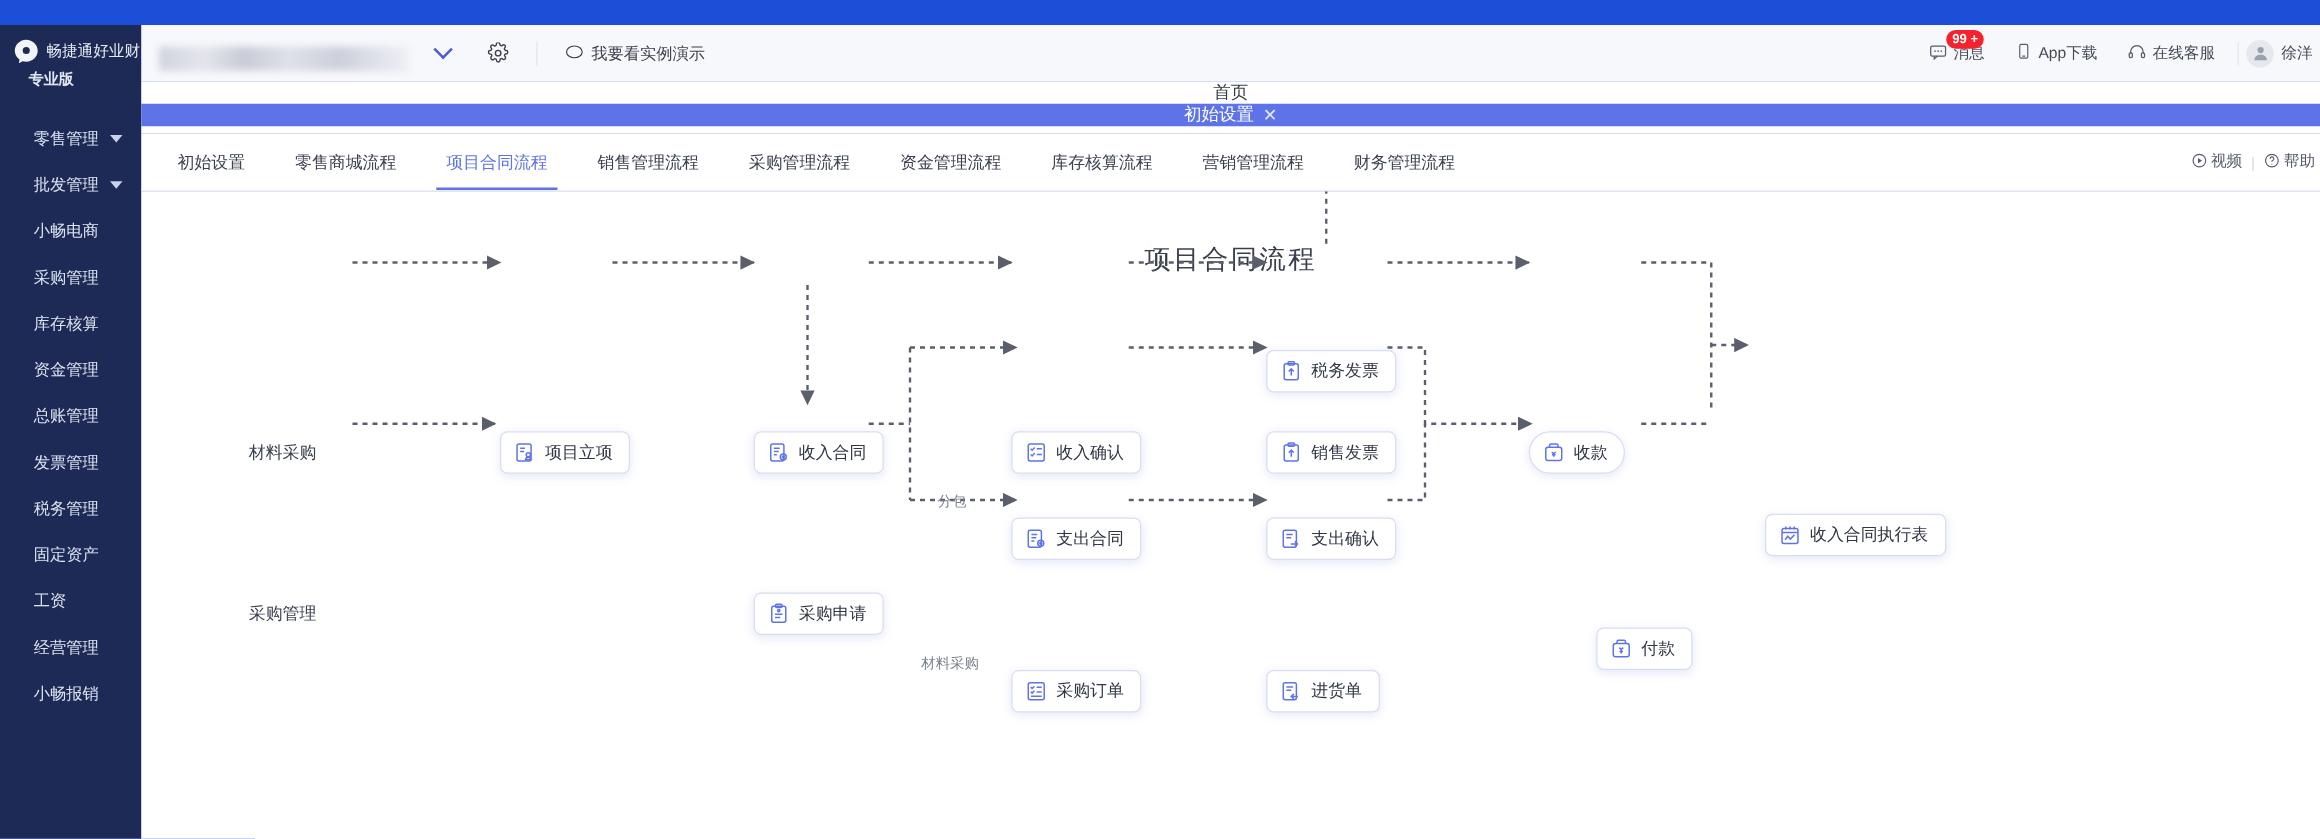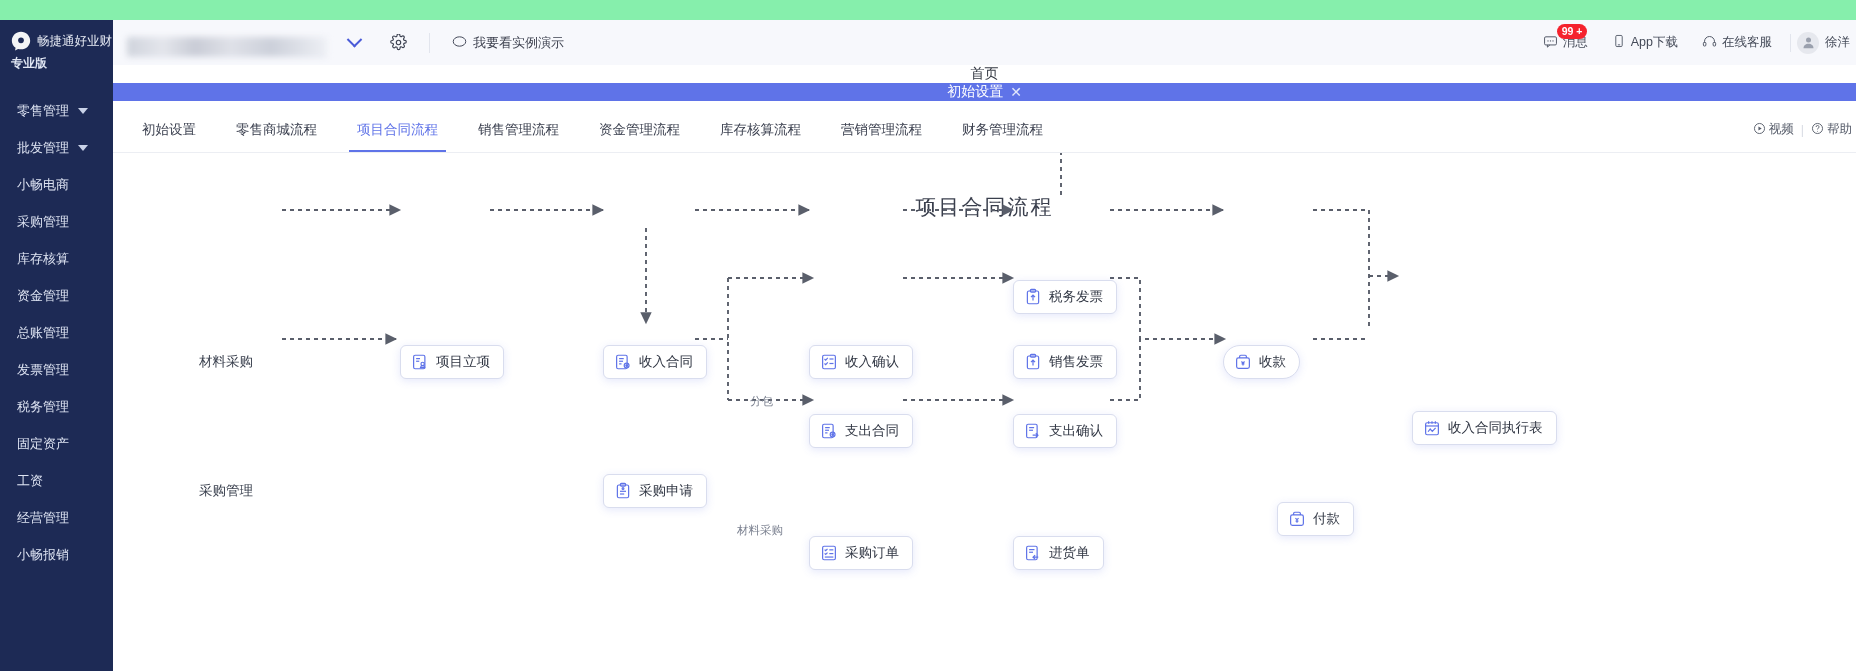--- a/index.html
+++ b/index.html
@@ -2,41 +2,41 @@
 <html><head>
 <meta charset="utf-8">
 <style>
   * { box-sizing: border-box; margin: 0; padding: 0; }
   html, body {
     width: 1856px; height: 671px;
     overflow: hidden;
     font-family: "Liberation Sans", "DejaVu Sans", sans-serif;
     background: #ffffff;
   }
-  #app { position: relative; width: 1856px; height: 671px; background:#86efac; }
+  #app { position: relative; width: 1856px; height: 671px; background:#1d4ed8; }
 
   
   .sidebar {
     position: absolute; left: 0; top: 20px;
     width: 113px; height: 651px;
     background: #1d2a55;
     overflow: hidden;
   }
   .brand { padding: 10px 0 6px 10px; }
   .brand-row { display: flex; align-items: center; gap: 5px; }
   .brand-logo { width: 22px; height: 22px; flex: 0 0 22px; }
   .brand-text {
     color: #e8ecf5; font-size: 12.5px; letter-spacing: 0px;
     white-space: nowrap; overflow: hidden;
   }
   .brand-sub {
-    color: #dfe5f2; font-size: 12px; margin-top: 3px; margin-left: 1px;
+    color: #dfe5f2; font-size: 12px; margin-top: 3px; margin-left: 13px;
     font-weight: 600;
   }
-  .nav { margin-top: 14px; }
+  .nav { margin-top: 14px; padding-left: 10px; }
   .nav-item {
     height: 37px; display: flex; align-items: center;
     padding-left: 17px; color: #dde3f2; font-size: 13px;
     cursor: pointer; white-space: nowrap;
   }
   .caret {
     margin-left: 9px; width: 0; height: 0;
     border-left: 5px solid transparent; border-right: 5px solid transparent;
     border-top: 6px solid #c9d2e8;
   }
@@ -301,20 +301,23 @@
     <div class="stab">
         <span>零售商城流程</span>
       </div>
     <div class="stab active">
         <span>项目合同流程</span>
       </div>
     <div class="stab">
         <span>销售管理流程</span>
       </div>
     <div class="stab">
+        <span>采购管理流程</span>
+      </div>
+    <div class="stab">
         <span>资金管理流程</span>
       </div>
     <div class="stab">
         <span>库存核算流程</span>
       </div>
     <div class="stab">
         <span>营销管理流程</span>
       </div>
     <div class="stab">
         <span>财务管理流程</span>

